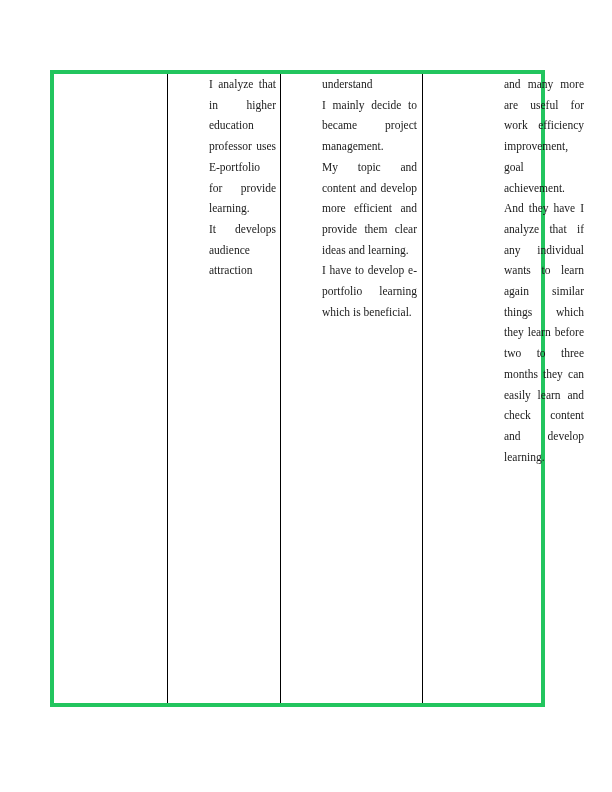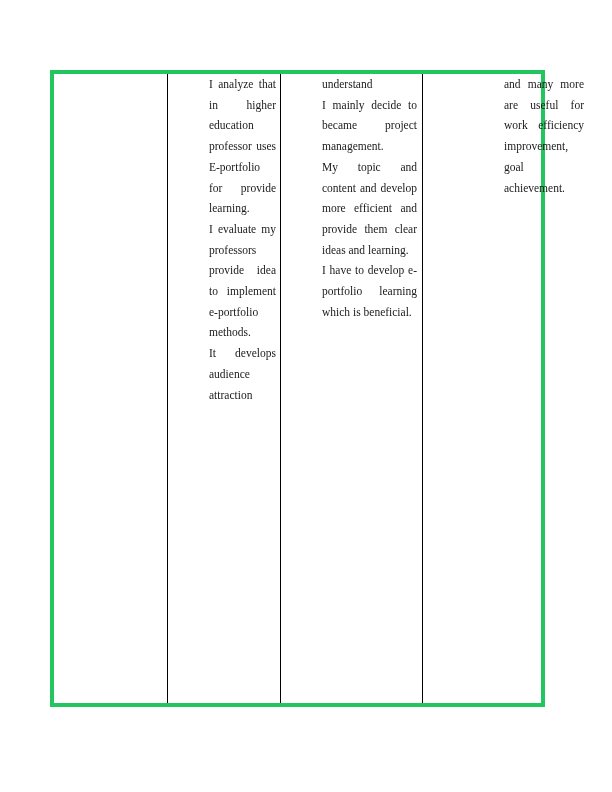--- a/index.html
+++ b/index.html
@@ -41,23 +41,20 @@
     <div class="vline" style="left:368px"></div>
 
     <div class="cell" style="left:0;width:113px"></div>
 
     <div class="cell col2">
       <ul>
         <li>
             <span class="txt">I analyze that in higher education professor uses E-portfolio for provide learning.</span>
           </li>
         <li>
-            <span class="txt">I evaluate my professors provide idea to implement e-portfolio methods.</span>
-          </li>
-        <li>
             <span class="txt">It develops audience attraction</span>
           </li>
       </ul>
     </div>
 
     <div class="cell col3">
       <div class="cont" style="text-align:left">understand</div>
       <ul>
         <li>
             <span class="txt">I mainly decide to became project management.</span>
@@ -67,16 +64,19 @@
           </li>
         <li>
             <span class="txt">I have to develop e-portfolio learning which is beneficial.</span>
           </li>
       </ul>
     </div>
 
     <div class="cell col4">
       <div class="cont">and many more are useful for work efficiency improvement, goal achievement.</div>
       <ul>
+        <li>
+            <span class="txt">And they have I analyze that if any individual wants to learn again similar things which they learn before two to three months they can easily learn and check content and develop learning.</span>
+          </li>
       </ul>
     </div>
   </div>
 </div>
 
 </body></html>

